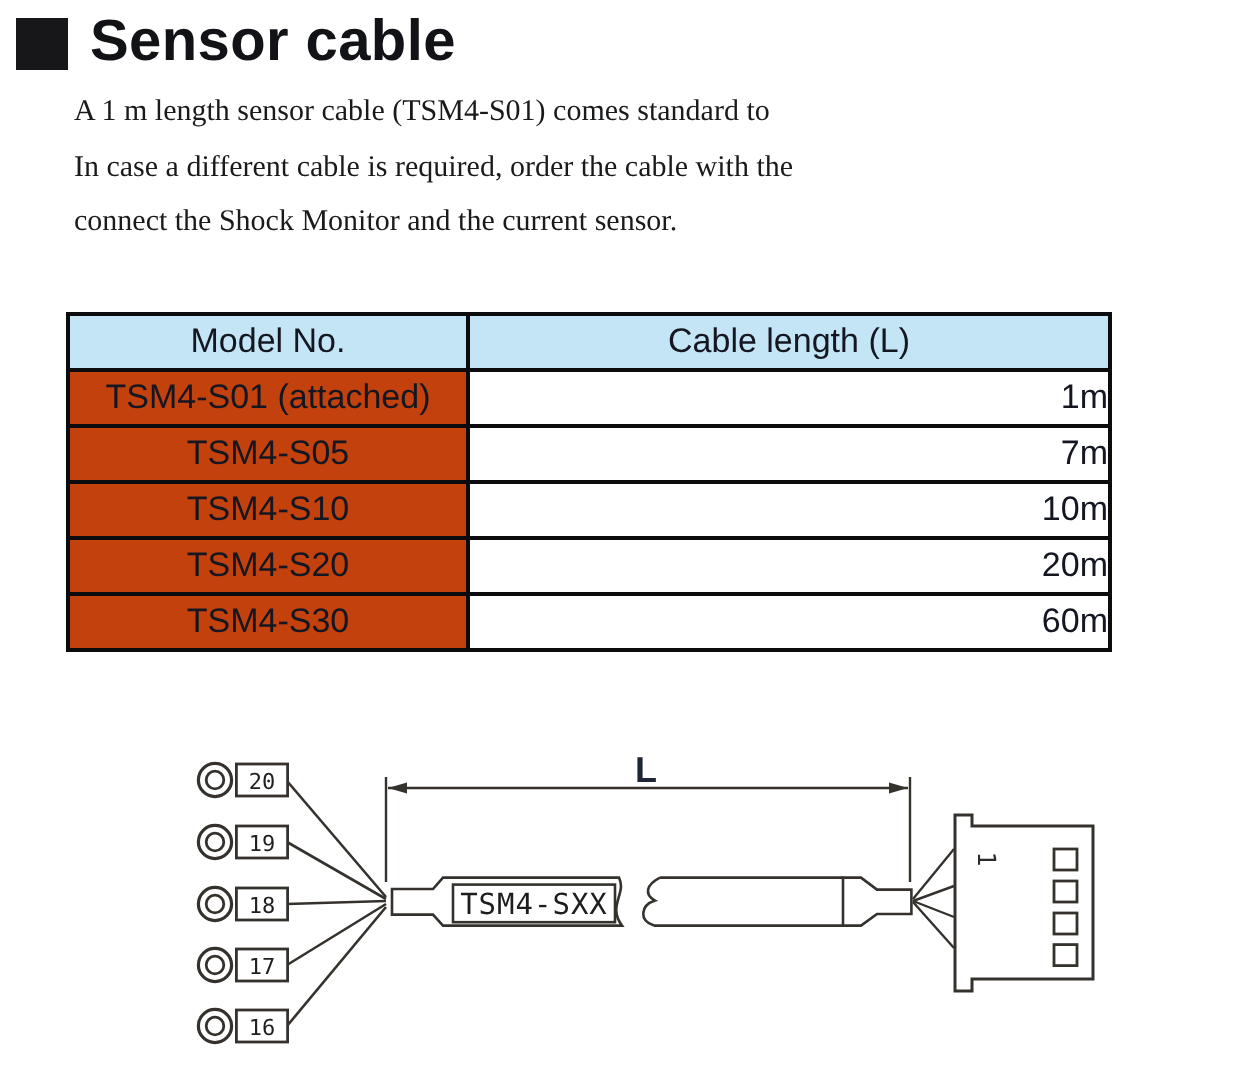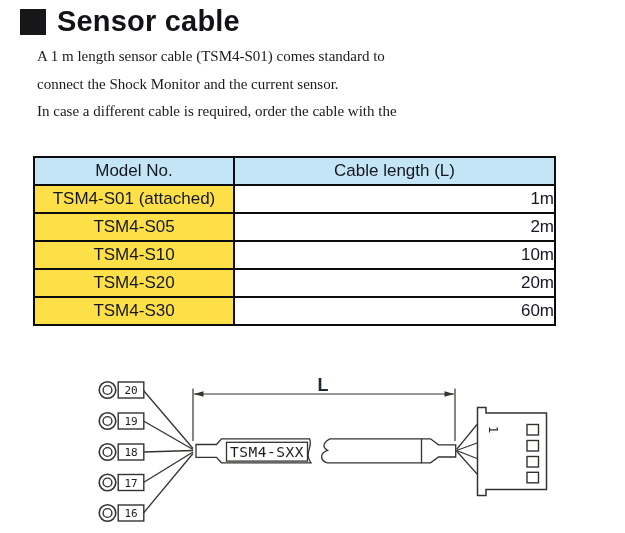--- a/index.html
+++ b/index.html
@@ -6,21 +6,21 @@
   body{
     position:relative;
     width:625px;height:533px;
     background:#ffffff;
     overflow:hidden;
     font-family:"Liberation Sans",sans-serif;
     color:#17181c;
   }
   
   .heading{
-    position:absolute;left:20px;top:7px;
+    position:absolute;left:8px;top:7px;
     display:flex;align-items:center;gap:11px;
   }
   .bullet{
     width:26px;height:26px;background:#17171a;flex:0 0 auto;
   }
   .heading-text{
     font-family:"Liberation Sans",sans-serif;
     font-size:29px;font-weight:600;letter-spacing:.2px;color:#121316;
     line-height:1;
   }
@@ -39,59 +39,59 @@
   }
   table.cable col.c1{width:200px;}
   table.cable th, table.cable td{
     border:2px solid #0c0c0e;
     text-align:center;vertical-align:middle;
     font-size:17px;color:#141722;
     padding:0;height:26px;
     overflow:hidden;white-space:nowrap;
   }
   table.cable th{background:#c4e5f5;font-weight:normal;}
-  table.cable td.model{background:#fde047;margin-top:16px;}
+  table.cable td.model{background:#c2410c;margin-top:16px;}
   table.cable td.len{background:#ffffff;text-align:right;}
   
   svg.diagram{position:absolute;left:0;top:366px;}
   .mono{font-family:"DejaVu Sans Mono",monospace;}
 </style>
 </head>
 <body>
 
 <div class="heading">
   <div class="bullet"></div>
   <div class="heading-text">Sensor cable</div>
 </div>
 
 <div class="intro">
   <div>A 1 m length sensor cable (TSM4-S01) comes standard to</div>
+  <div>In case a different cable is required, order the cable with the</div>
   <div>connect the Shock Monitor and the current sensor.</div>
-  <div>In case a different cable is required, order the cable with the</div>
 </div>
 
 <table class="cable">
   <colgroup>
       <col class="c1">
       <col class="c2">
     </colgroup>
   <thead>
     <tr>
       <th>Model No.</th>
       <th>Cable length (L)</th>
     </tr>
   </thead>
   <tbody>
     <tr>
       <td class="model">TSM4-S01 (attached)</td>
       <td class="len">1m</td>
     </tr>
     <tr>
       <td class="model">TSM4-S05</td>
-      <td class="len">2m</td>
+      <td class="len">7m</td>
     </tr>
     <tr>
       <td class="model">TSM4-S10</td>
       <td class="len">10m</td>
     </tr>
     <tr>
       <td class="model">TSM4-S20</td>
       <td class="len">20m</td>
     </tr>
     <tr>

